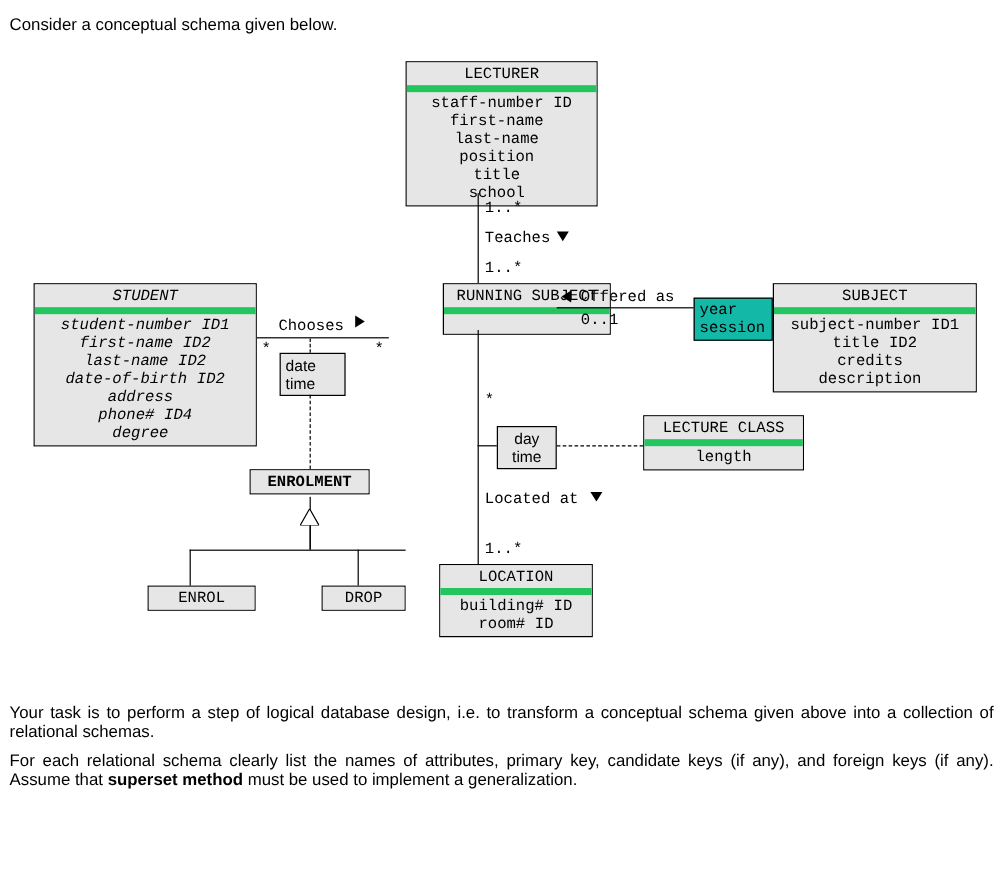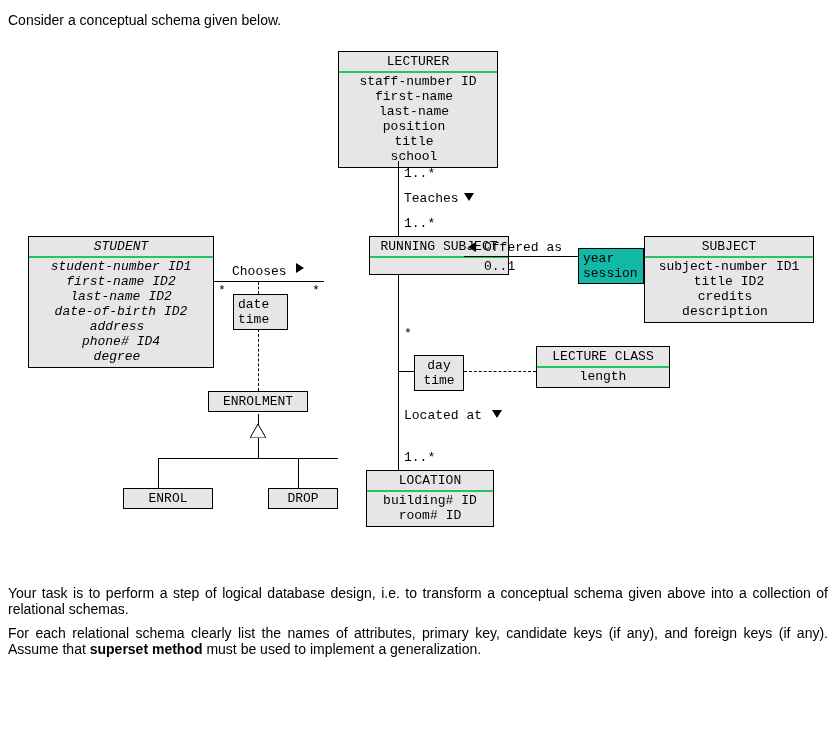--- a/index.html
+++ b/index.html
@@ -21,36 +21,36 @@
   .entity {
     position: absolute;
     border: 1px solid #000;
     background: #e6e6e6;
   }
   .entity-header {
     text-align: center;
     font-family: "Courier New", Courier, monospace;
     font-size: 13px;
     padding: 2px 4px;
-    border-bottom: 2px solid #22c55e;
+    border-bottom: 6px solid #22c55e;
     background: #e6e6e6;
   }
   .entity-body {
     padding: 2px 4px;
     font-family: "Courier New", Courier, monospace;
     font-size: 13px;
     background: #e6e6e6;
   }
   .attr-row { display: flex; justify-content: center; gap: 8px; line-height: 1.15; }
   .no-body .entity-body { padding: 2px 4px; min-height: 1px; }
   .assoc {
     position: absolute;
     border: 1px solid #000;
     background: #e6e6e6;
-    font-family: Liberation Mono, monospace;
+    font-family: Liberation Sans, sans-serif;
     font-size: 13px;
     padding: 2px 4px;
     text-align: left;
   }
   .qualifier {
     position: absolute;
     border: 1px solid #000;
     background: #14b8a6;
     font-family: "Courier New", Courier, monospace;
     font-size: 13px;
@@ -254,21 +254,21 @@
           <span>ID</span>
         </div>
       <div class="attr-row">
           <span>room#</span>
           <span>ID</span>
         </div>
     </div>
   </div>
 
   <div class="entity no-body" style="left:200px; top:355px; width:100px;">
-    <div class="entity-header" style="border-bottom:none;">ENROLMENT</div>
+    <div class="entity-header" style="border-bottom:none;font-weight:bold;">ENROLMENT</div>
   </div>
 
   <div class="line line-v" style="left:250px; top:378px; height:44px;"></div>
 
   <svg class="gen-tri" style="left:242px; top:388px;" viewBox="0 0 16 14">
     <polygon points="8,0 16,14 0,14" fill="#fff" stroke="#000" stroke-width="1"></polygon>
   </svg>
   <div class="line line-v" style="left:250px; top:402px; height:20px;"></div>
   <div class="line line-h" style="left:150px; top:422px; width:180px;"></div>
   <div class="line line-v" style="left:150px; top:422px; height:30px;"></div>

